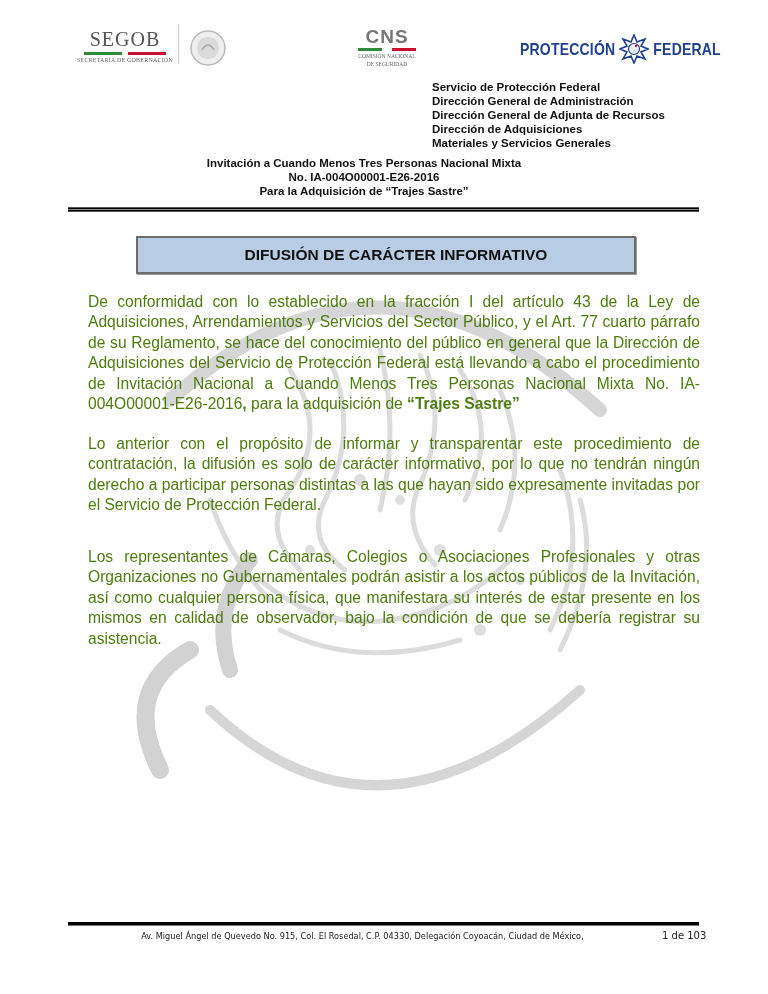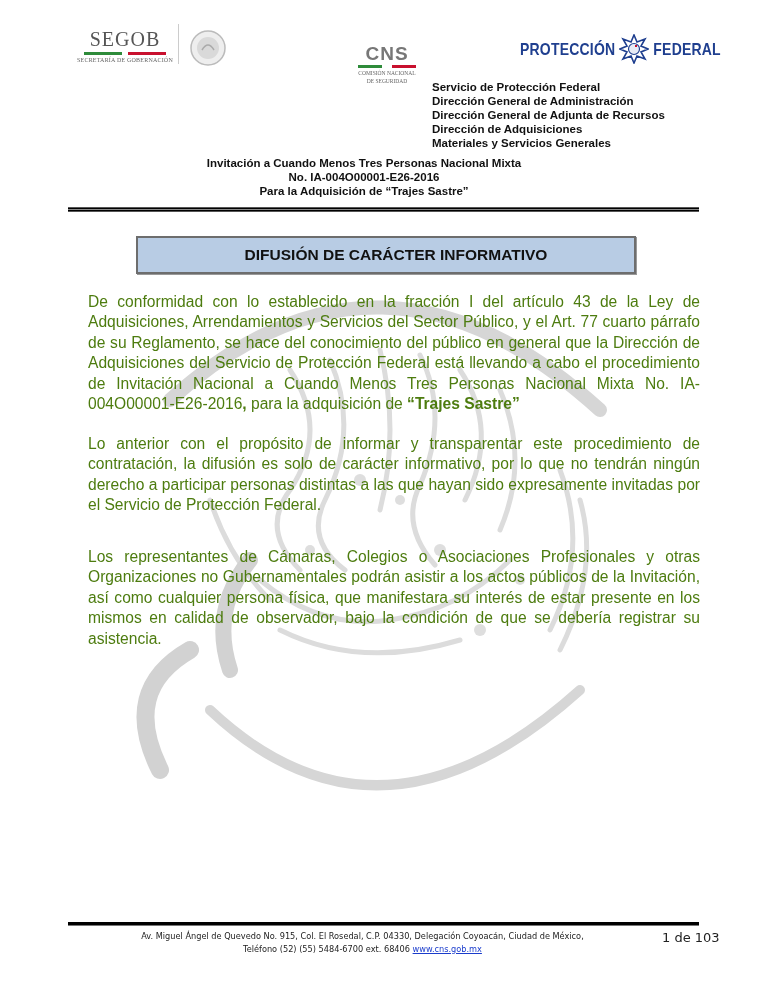--- a/index.html
+++ b/index.html
@@ -10,21 +10,21 @@
 
   
   .logo-segob { position: absolute; left: 70px; top: 28px; width: 110px; height: 40px; }
   .segob-word { font-family: "Liberation Serif", serif; font-size: 20px; letter-spacing: 1px; color: #555; text-align: center; }
   .segob-bars { display: flex; gap: 6px; justify-content: center; margin-top: 1px; }
   .bar { height: 3px; width: 38px; }
   .segob-sub { font-family: "Liberation Serif", serif; font-size: 6px; color: #666; text-align: center; margin-top: 2px; letter-spacing: 0.2px; }
   .logo-divider { position: absolute; left: 178px; top: 24px; width: 1px; height: 40px; background: #ccc; }
   .logo-seal { position: absolute; left: 188px; top: 28px; width: 40px; height: 40px; }
 
-  .logo-cns { position: absolute; left: 352px; top: 28px; width: 70px; height: 42px; text-align: center; margin-top: 17px; }
+  .logo-cns { position: absolute; left: 352px; top: 28px; width: 70px; height: 42px; text-align: center; }
   .cns-word { font-family: "Liberation Sans", sans-serif; font-weight: bold; font-size: 19px; color: #777; letter-spacing: 1px; line-height: 18px; }
   .cns-bars { display: flex; justify-content: space-between; width: 58px; margin: 2px auto 0; }
   .cns-bar { height: 3px; width: 24px; }
   .cns-sub { font-family: "Liberation Serif", serif; font-size: 5.5px; color: #666; line-height: 6px; margin-top: 2px; }
 
   .logo-pf { position: absolute; left: 520px; top: 33px; height: 32px; display: flex; align-items: center; gap: 4px; }
   .pf-word { font-family: "Liberation Sans", sans-serif; font-weight: bold; font-size: 14px; color: #1f3f8f; letter-spacing: 0.2px; transform: scaleY(1.15); }
   .pf-star { width: 30px; height: 30px; }
 
   
@@ -43,21 +43,21 @@
   .body-text { position: absolute; left: 88px; width: 612px; font-size: 15.6px; line-height: 20.4px; text-align: justify; z-index: 1; color: #4d7c0f; }
   .p1 { top: 292px; }
   .p2 { top: 434px; }
   .p3 { top: 547px; }
   .body-text b { font-weight: bold; }
 
   
   .rule-bottom { position: absolute; left: 68px; width: 631px; top: 922px; height: 3px; background: #000; border-bottom: 1px solid #777; }
   .footer-address { position: absolute; left: 100px; width: 525px; top: 930px; text-align: center; font-family: "DejaVu Sans", sans-serif; font-size: 8.2px; line-height: 13px; color: #222; }
   .footer-address a { color: #1a3ccc; text-decoration: underline; }
-  .page-num { position: absolute; left: 662px; top: 930px; font-family: "DejaVu Sans", sans-serif; font-size: 13px; color: #222; }
+  .page-num { position: absolute; left: 662px; top: 930px; font-family: "DejaVu Sans", sans-serif; font-size: 10px; color: #222; }
 </style>
 </head>
 <body>
 
 <svg class="watermark" viewBox="0 0 640 580">
   <g fill="none" stroke="#d6d6d6" stroke-width="14" stroke-linecap="round">
     <path d="M110 150 Q 320 -40 540 160"></path>
     <path d="M150 460 Q 320 620 520 440" stroke-width="10"></path>
   </g>
   <g fill="none" stroke="#dcdcdc" stroke-width="5" stroke-linecap="round">
@@ -144,15 +144,14 @@
   <span>De conformidad con lo establecido en la fracción I del artículo 43 de la Ley de Adquisiciones, Arrendamientos y Servicios del Sector Público, y el Art. 77 cuarto párrafo de su Reglamento, se hace del conocimiento del público en general que la Dirección de Adquisiciones del Servicio de Protección Federal está llevando a cabo el procedimiento de Invitación Nacional a Cuando Menos Tres Personas Nacional Mixta No. IA-004O00001-E26-2016</span><b>,</b><span> para la adquisición de </span><b>“Trajes Sastre”</b>
 </div>
 
 <div class="body-text p2">Lo anterior con el propósito de informar y transparentar este procedimiento de contratación, la difusión es solo de carácter informativo, por lo que no tendrán ningún derecho a participar personas distintas a las que hayan sido expresamente invitadas por el Servicio de Protección Federal.</div>
 
 <div class="body-text p3">Los representantes de Cámaras, Colegios o Asociaciones Profesionales y otras Organizaciones no Gubernamentales podrán asistir a los actos públicos de la Invitación, así como cualquier persona física, que manifestara su interés de estar presente en los mismos en calidad de observador, bajo la condición de que se debería registrar su asistencia.</div>
 
 <div class="rule-bottom"></div>
 <div class="footer-address">
   <div>Av. Miguel Ángel de Quevedo No. 915, Col. El Rosedal, C.P. 04330, Delegación Coyoacán, Ciudad de México,</div>
-  <div><span>Teléfono (52) (55) 5484-6700 ext. 68406 </span><a>www.cns.gob.mx</a></div>
 </div>
 <div class="page-num">1 de 103</div>
 
 </body></html>

